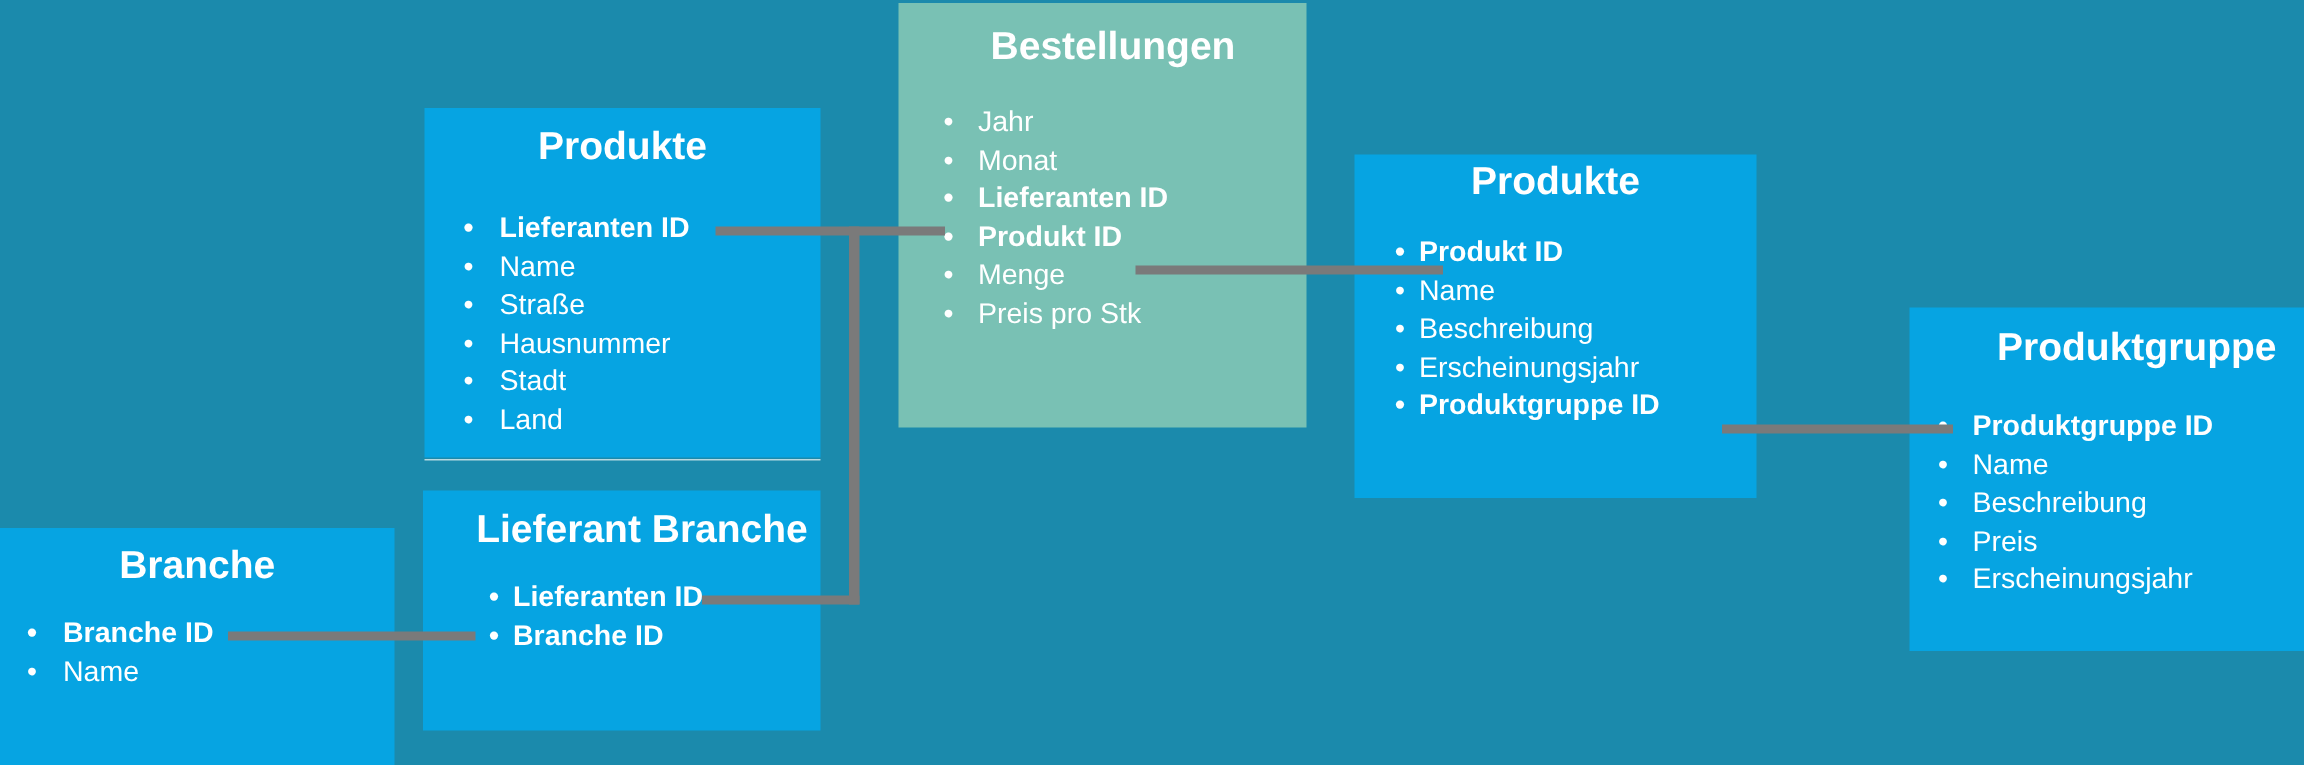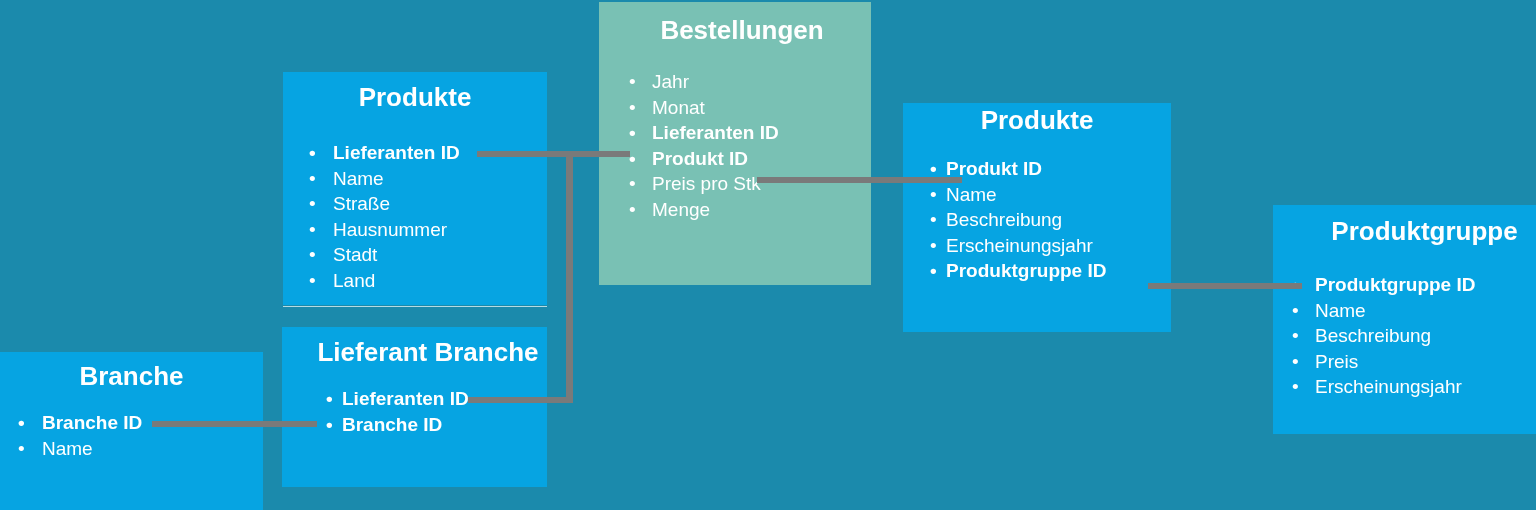--- a/index.html
+++ b/index.html
@@ -122,22 +122,22 @@
     </div>
   </div>
 
   <div class="entity fact" id="box-bestellungen">
     <h2 class="entity-title">Bestellungen</h2>
     <div class="field-list">
       <div class="field">Jahr</div>
       <div class="field">Monat</div>
       <div class="field key">Lieferanten ID</div>
       <div class="field key">Produkt ID</div>
+      <div class="field">Menge</div>
       <div class="field">Preis pro Stk</div>
-      <div class="field">Menge</div>
     </div>
   </div>
 
   <div class="entity" id="box-produkte">
     <h2 class="entity-title">Produkte</h2>
     <div class="field-list">
       <div class="field key">Produkt ID</div>
       <div class="field">Name</div>
       <div class="field">Beschreibung</div>
       <div class="field">Erscheinungsjahr</div>

